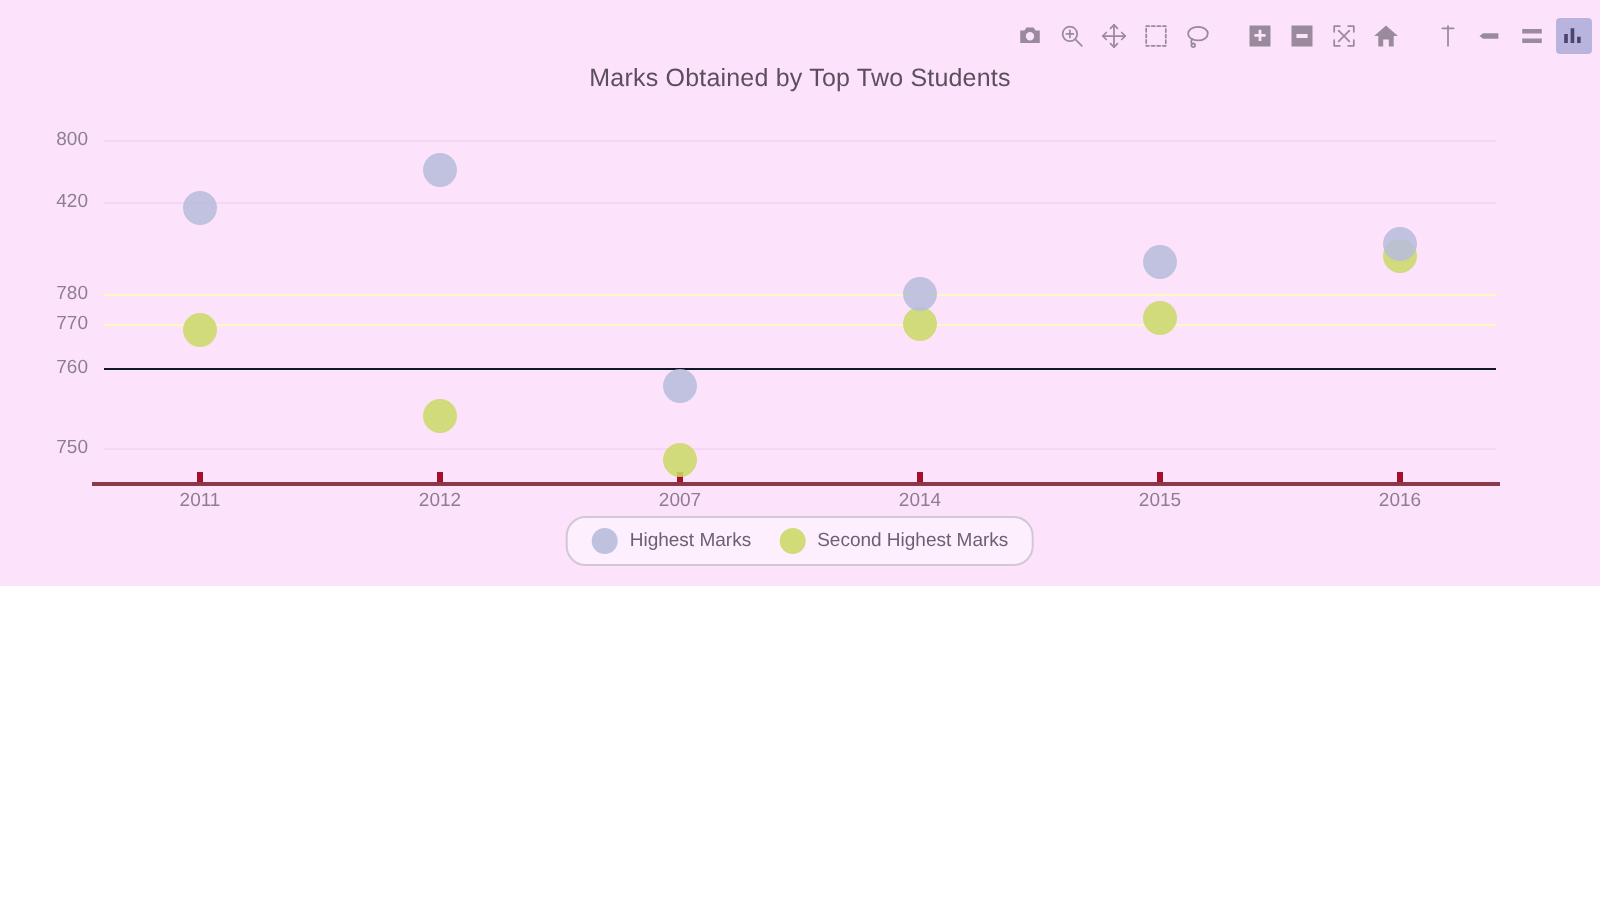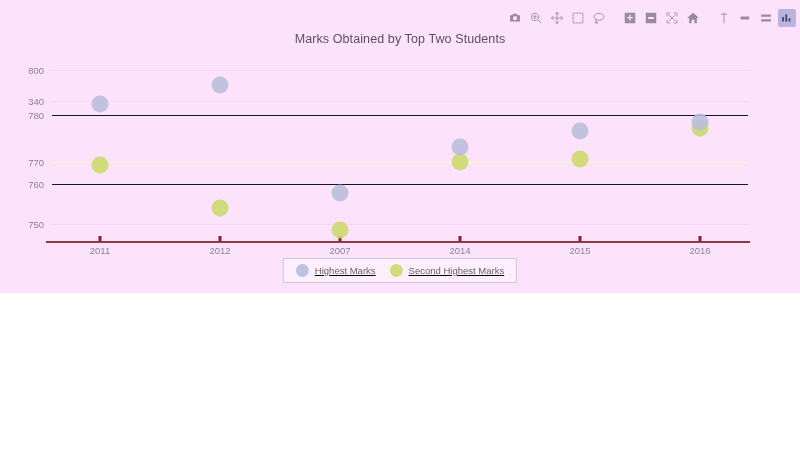--- a/index.html
+++ b/index.html
@@ -145,24 +145,23 @@
   #legend {
     position: absolute;
     left: 50%;
     top: 258px;
     transform: translateX(-50%);
     display: flex;
     align-items: center;
     gap: 14px;
     background: #fdeffd;
     border: 1px solid #cfc9d6;
-    border-radius: 0;
+    border-radius: 10px;
     padding: 5px 12px;
     z-index: 20;
-    text-decoration: underline;
   }
   .legend-item {
     display: flex;
     align-items: center;
     gap: 6px;
     cursor: pointer;
   }
   .legend-swatch {
     width: 13px; height: 13px;
     border-radius: 50%;
@@ -289,25 +288,25 @@
   <div id="plot">
       <div class="gridline" style="top: 153.6px; background: rgb(246, 214, 245);">
         <span class="ytick-label">750</span>
       </div>
       <div class="gridline" style="top: 114px; background: #0f172a;">
         <span class="ytick-label">760</span>
       </div>
       <div class="gridline" style="top: 92.1px; background: #fef9c3;">
         <span class="ytick-label">770</span>
       </div>
-      <div class="gridline" style="top: 45px; background: #0f172a;">
+      <div class="gridline" style="top: 77px; background: #fef9c3;">
         <span class="ytick-label">780</span>
       </div>
       <div class="gridline" style="top: 30.7px; background: rgb(246, 214, 245);">
-        <span class="ytick-label">340</span>
+        <span class="ytick-label">420</span>
       </div>
       <div class="gridline" style="top: 0px; background: rgb(246, 214, 245);">
         <span class="ytick-label">800</span>
       </div>
       <div class="marker" title="Highest Marks 2011: 789" style="left: 48px; top: 33.8px; background: rgb(184, 189, 219); z-index: 10;"></div>
       <div class="marker" title="Highest Marks 2012: 795" style="left: 168px; top: 15.4px; background: rgb(184, 189, 219); z-index: 10;"></div>
       <div class="marker" title="Highest Marks 2013: 760" style="left: 288px; top: 122.9px; background: rgb(184, 189, 219); z-index: 10;"></div>
       <div class="marker" title="Highest Marks 2014: 775" style="left: 408px; top: 76.8px; background: rgb(184, 189, 219); z-index: 10;"></div>
       <div class="marker" title="Highest Marks 2015: 780" style="left: 528px; top: 61.4px; background: rgb(184, 189, 219); z-index: 10;"></div>
       <div class="marker" title="Highest Marks 2016: 783" style="left: 648px; top: 52.2px; background: rgb(184, 189, 219); z-index: 10;"></div>

